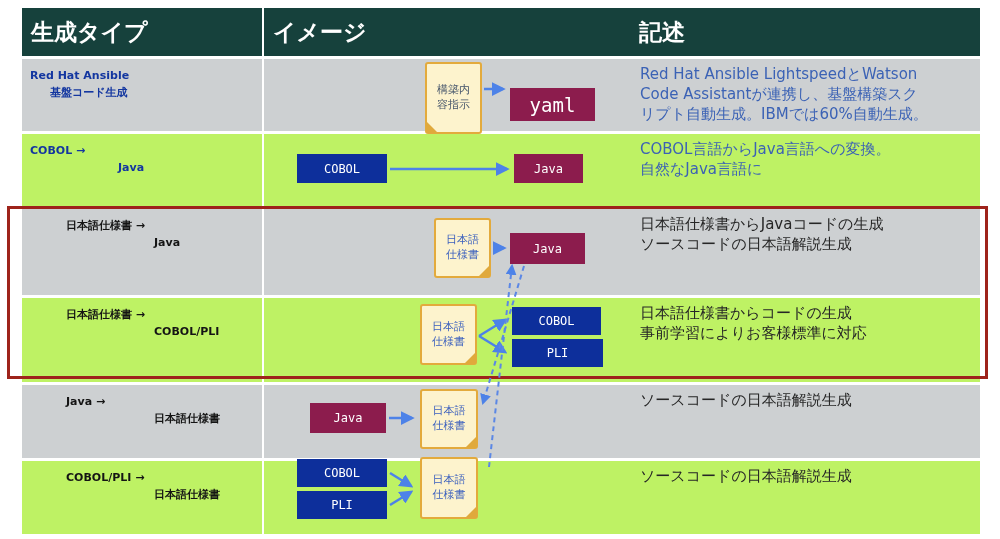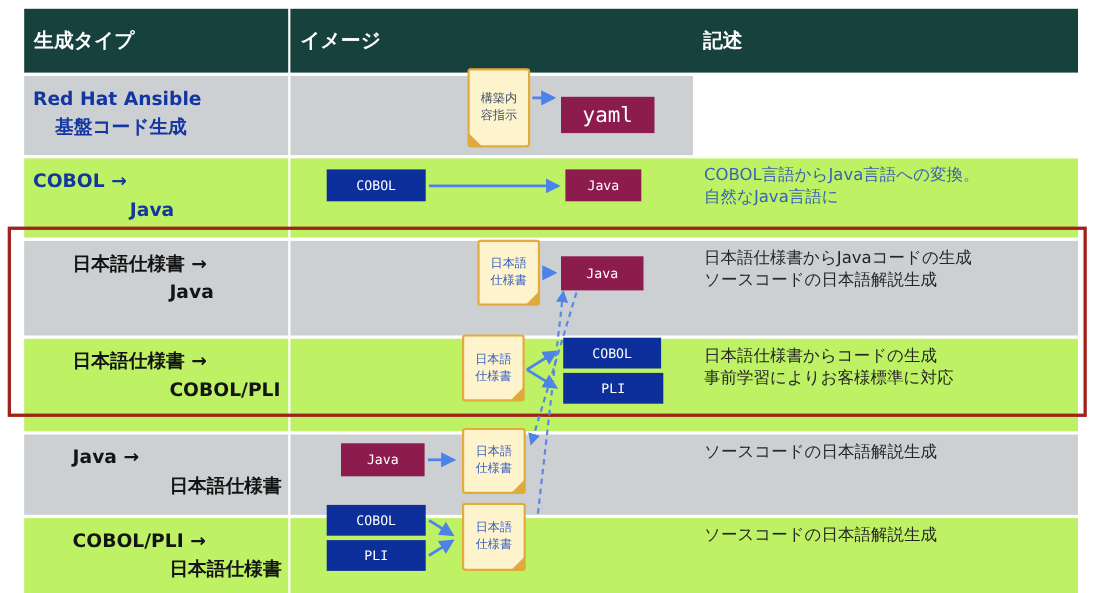--- a/index.html
+++ b/index.html
@@ -6,27 +6,27 @@
   .page{position:relative;width:1000px;height:539px;background:#ffffff;
         font-family:"DejaVu Sans",sans-serif;overflow:hidden;}
 
   
   .tbl{position:absolute;left:22px;top:8px;width:960px;z-index:1;}
   .row{display:flex;margin-bottom:3px;}
   .cell{box-sizing:border-box;}
   .c1{width:240px;margin-right:2px;}
   .c2{width:366px;margin-right:0;}
   .c3{width:350px;}
-  .head .cell{background:#16413c;color:#ffffff;font-weight:bold;font-size:18px;
-              display:flex;align-items:center;padding-left:9px;height:58px;}
+  .head .cell{background:#16413c;color:#ffffff;font-weight:bold;font-size:23px;
+              display:flex;align-items:center;padding-left:9px;height:48px;}
   .shadeA .cell{background:#cdd0d2;}
   .shadeB .cell{background:#bef264;}
   .h72{height:72px;} .h86{height:86px;} .h84{height:84px;} .h73{height:73px;}
 
-  .typecell{padding:9px 4px 0 8px;font-weight:bold;font-size:17px;line-height:1.5;}
+  .typecell{padding:9px 4px 0 8px;font-weight:bold;font-size:11px;line-height:1.5;}
   .typecell.blue{color:#1336a0;}
   .typecell.black{color:#141414;padding-left:44px;}
   .t2{display:block;}
   .ind-sm{padding-left:20px;}
   .ind-lg{padding-left:88px;}
 
   .desccell{padding:6px 4px 0 10px;font-size:15px;line-height:1.32;white-space:pre-line;}
   .desc-blue{color:#3b62b5;}
   .desc-black{color:#262626;}
 
@@ -61,20 +61,23 @@
       <div class="cell c2">イメージ</div>
       <div class="cell c3">記述</div>
     </div>
 
     <div class="row shadeA">
       <div class="cell c1 h72 typecell blue">
         <span>Red Hat Ansible</span>
         <span class="t2 ind-sm">基盤コード生成</span>
       </div>
       <div class="cell c2 h72"></div>
+      <div class="cell c3 h72 desccell desc-blue">Red Hat Ansible LightspeedとWatson
+Code Assistantが連携し、基盤構築スク
+リプト自動生成。IBMでは60%自動生成。</div>
     </div>
 
     <div class="row shadeB">
       <div class="cell c1 h72 typecell blue">
         <span>COBOL →</span>
         <span class="t2 ind-lg">Java</span>
       </div>
       <div class="cell c2 h72"></div>
       <div class="cell c3 h72 desccell desc-blue">COBOL言語からJava言語への変換。
 自然なJava言語に</div>

